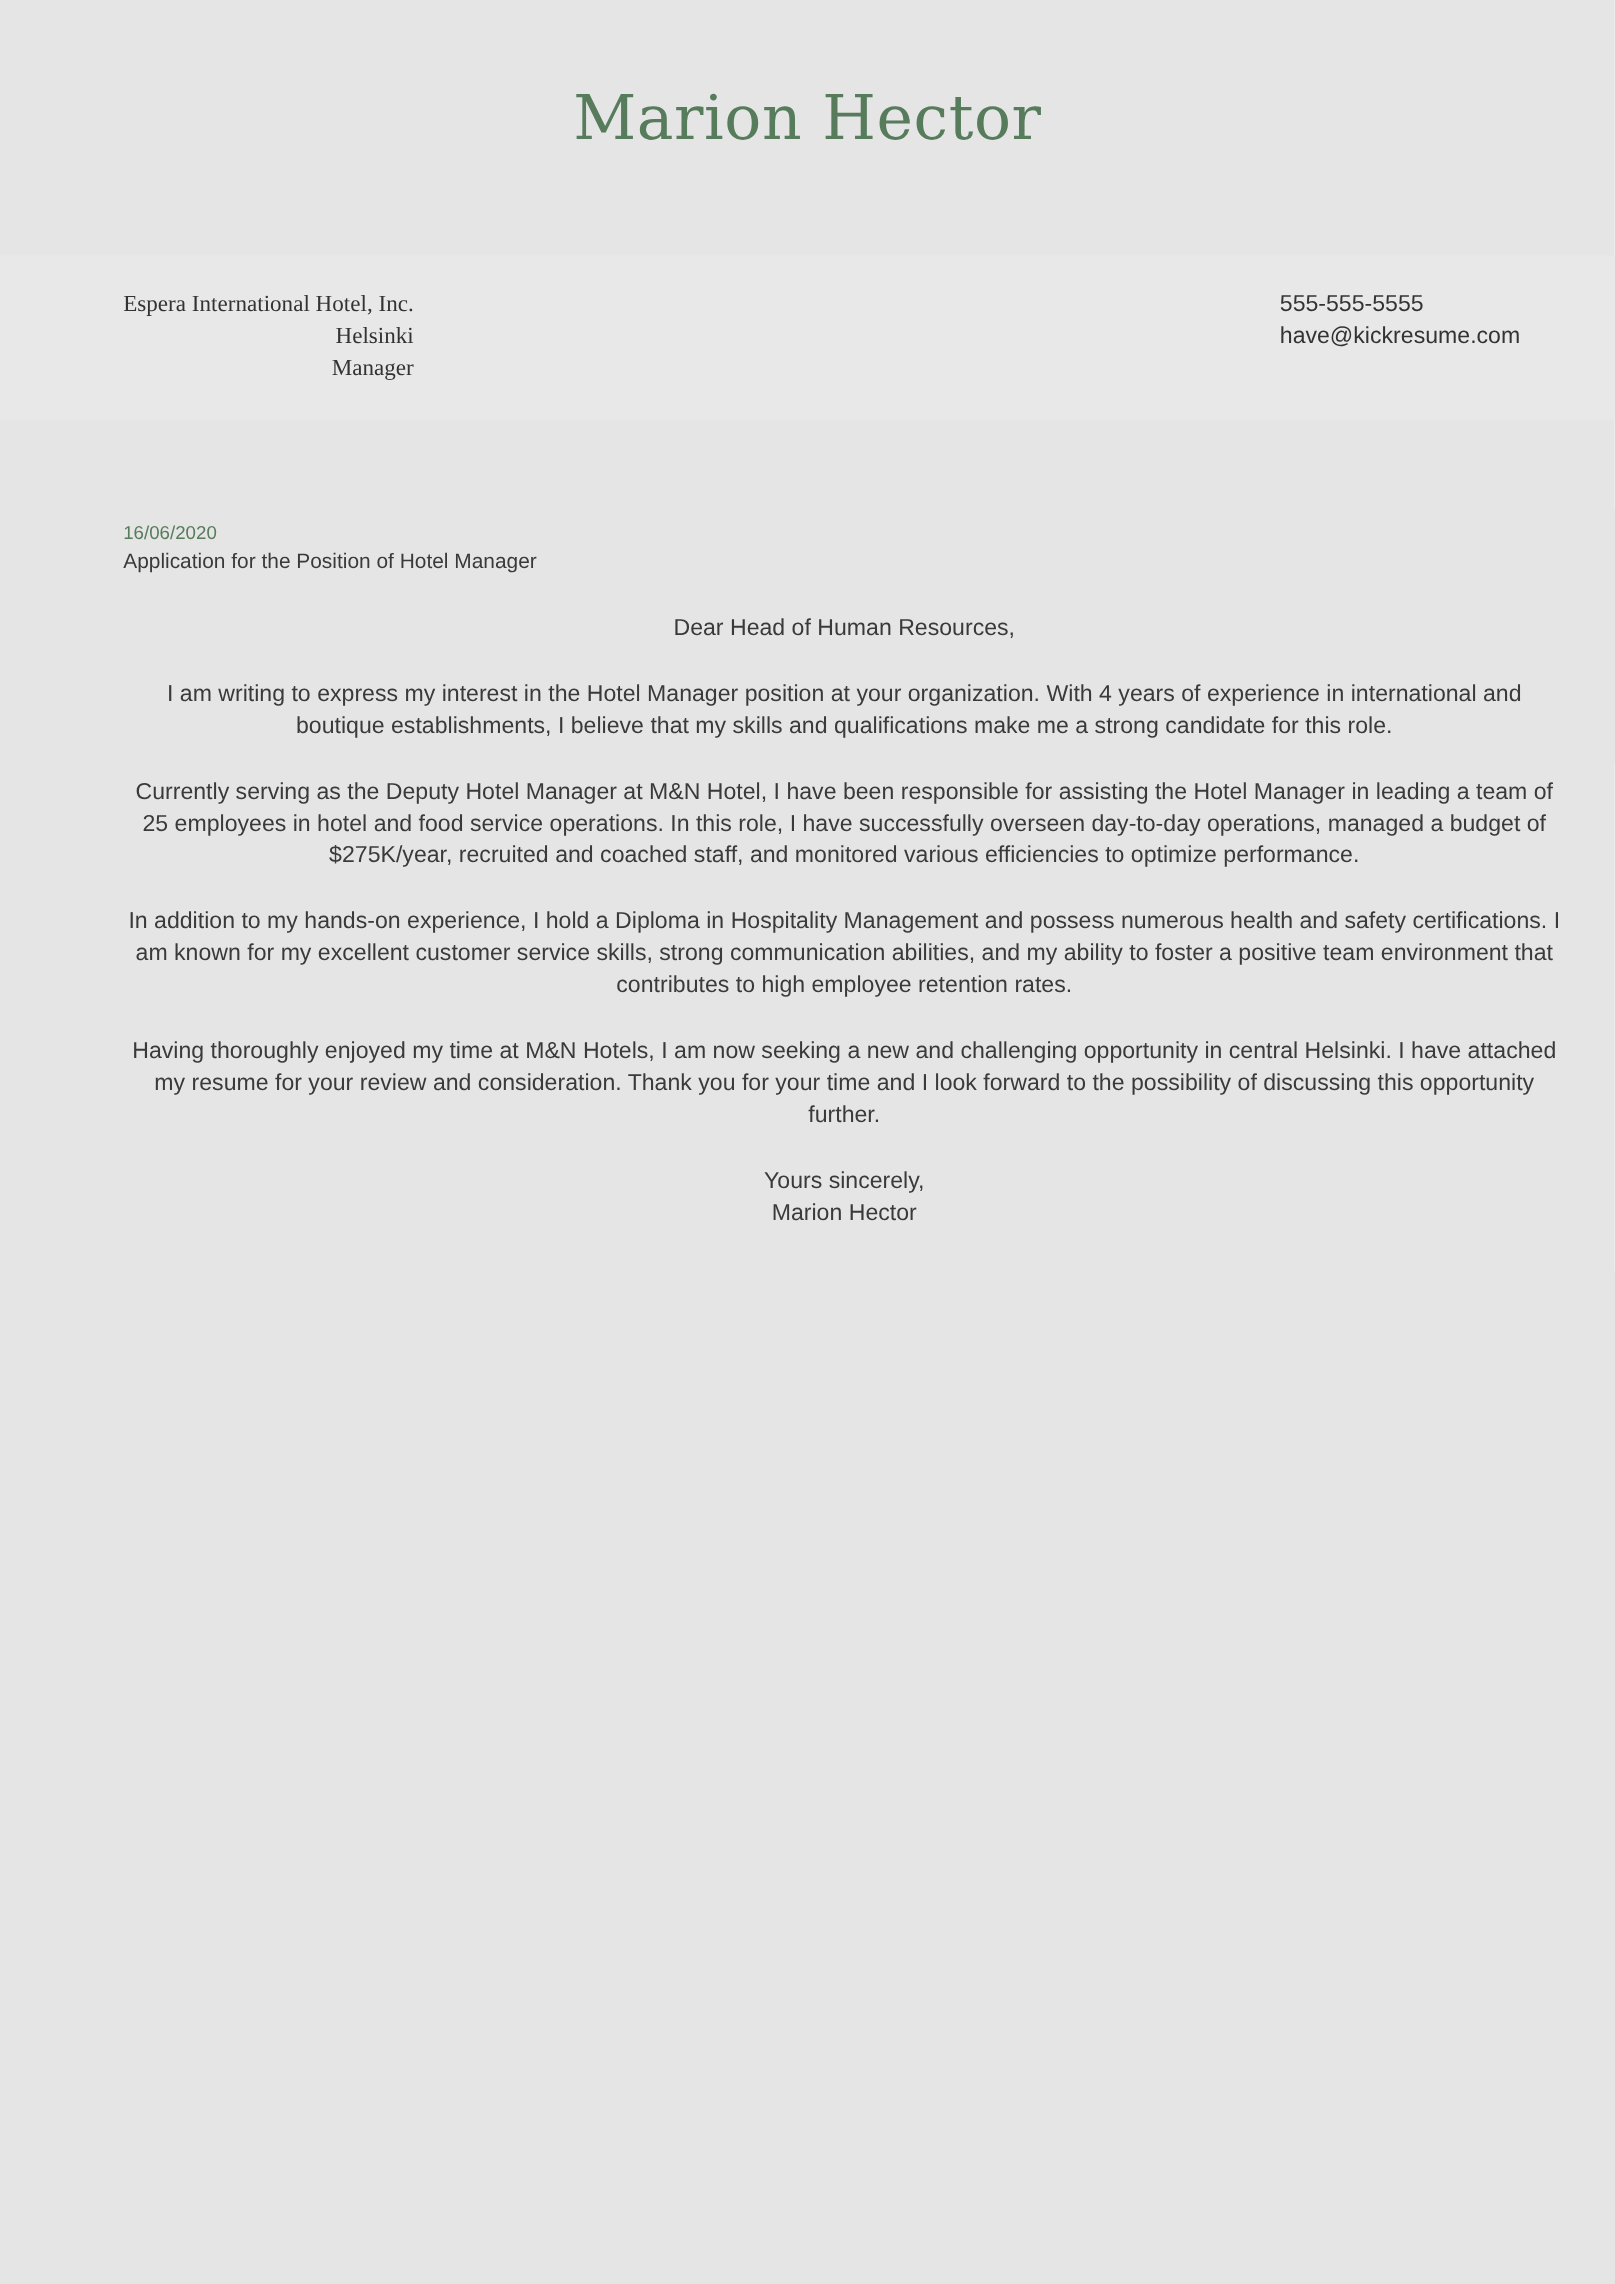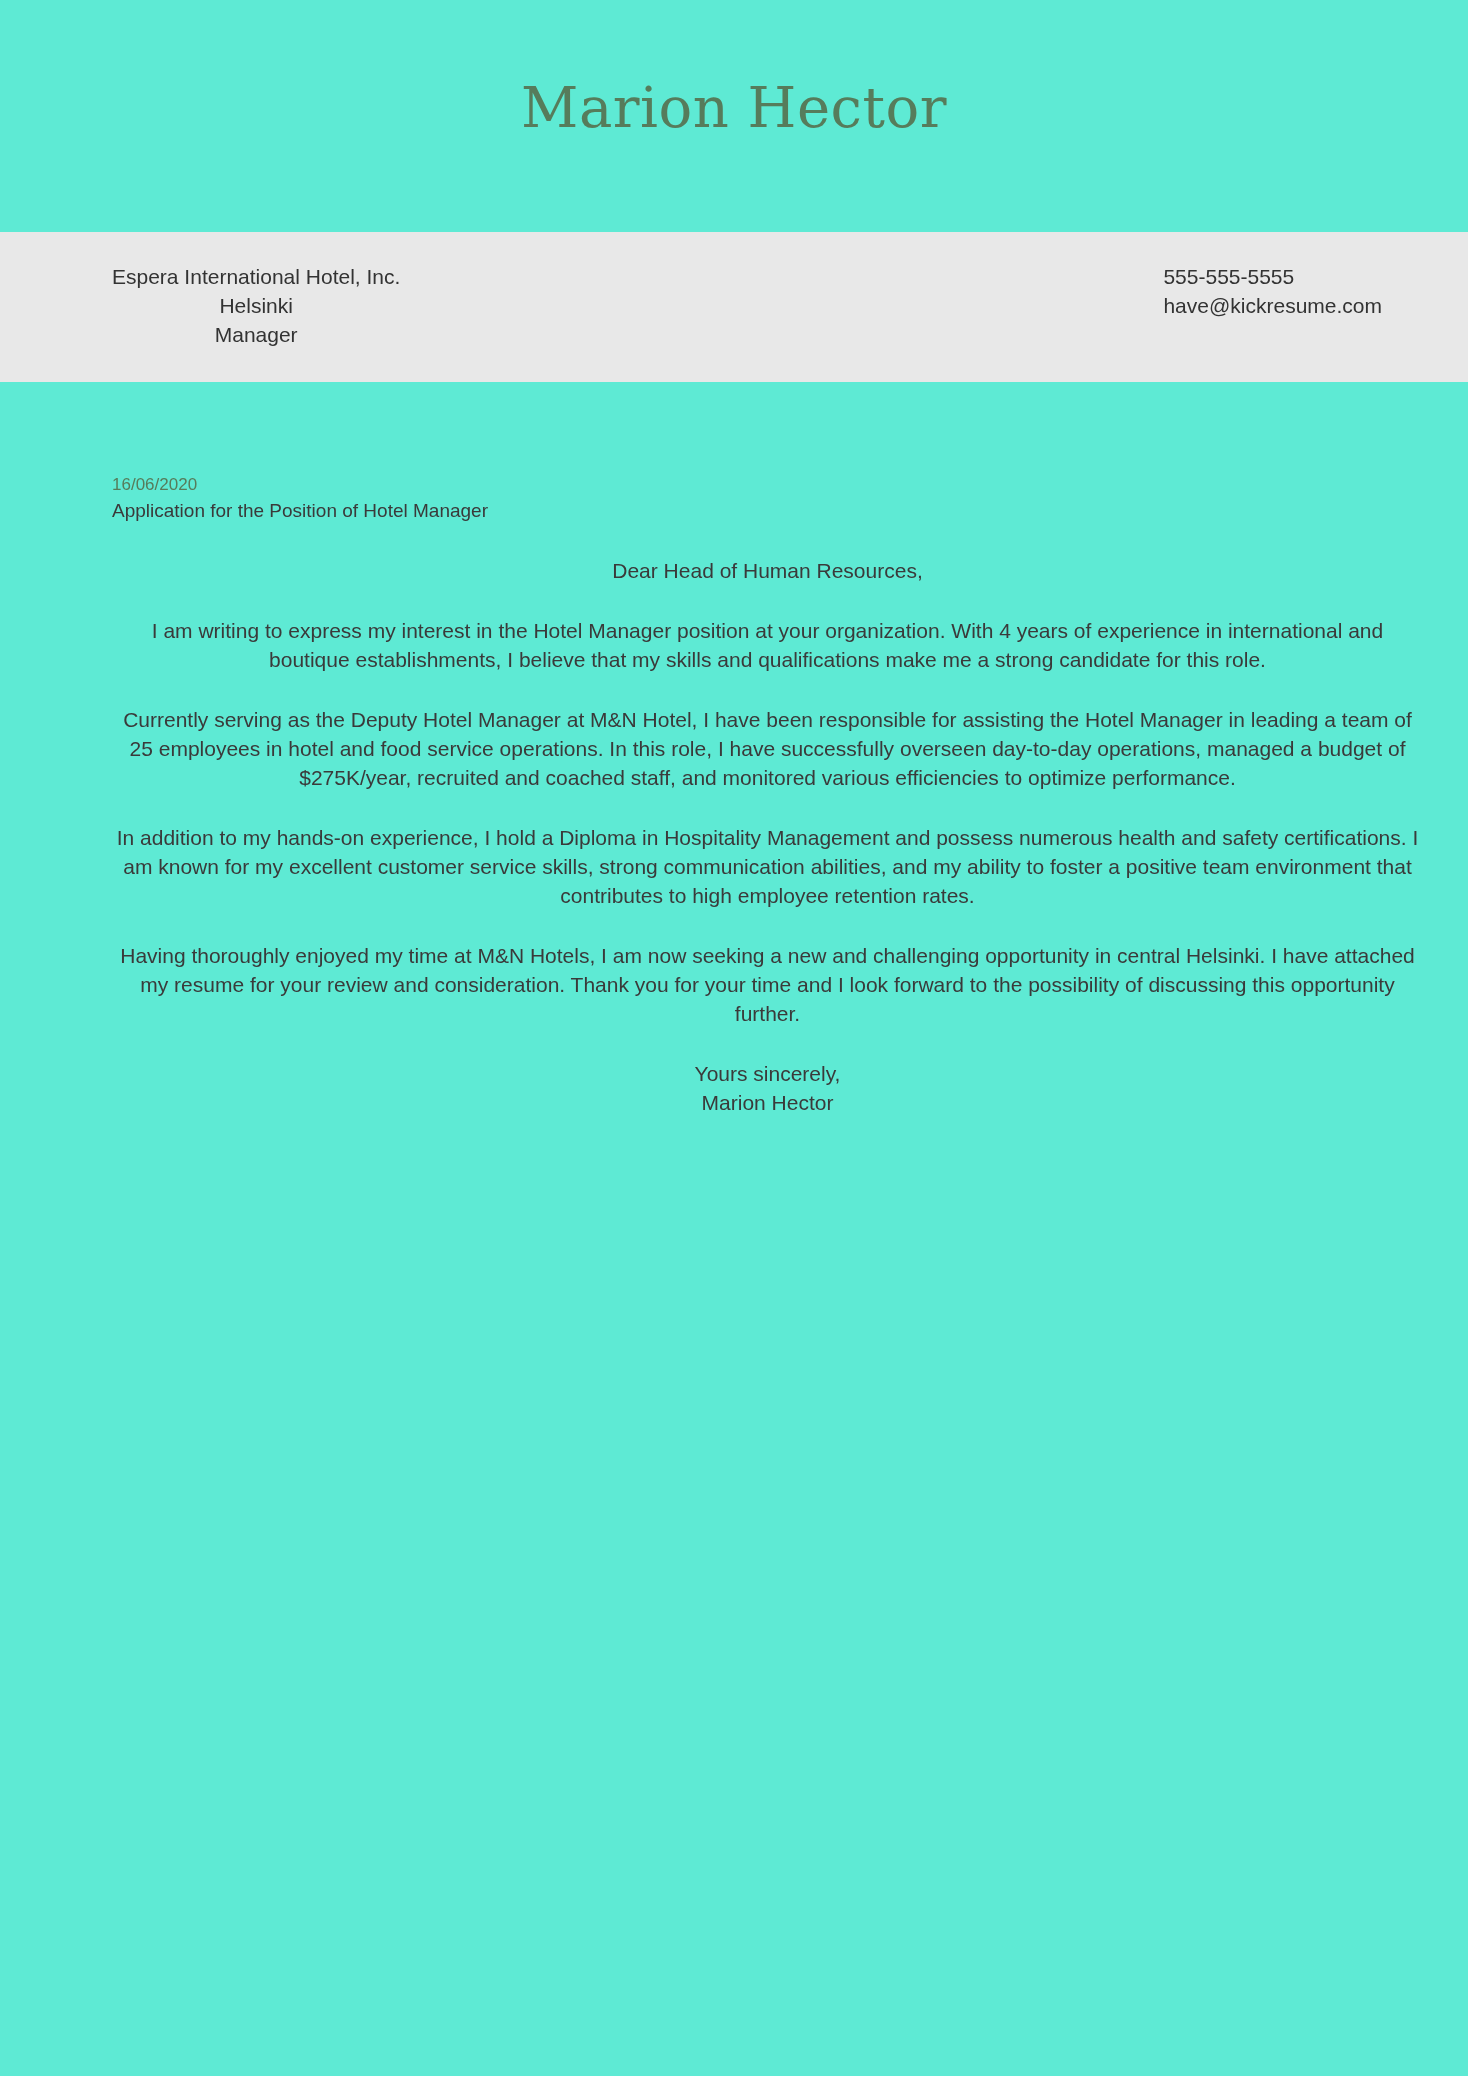--- a/index.html
+++ b/index.html
@@ -6,21 +6,21 @@
   html, body { background: #ffffff; }
   body {
     width: 1468px;
     height: 2076px;
     margin: 0 auto;
     overflow: hidden;
     font-family: "Liberation Sans", sans-serif;
     color: #3a3a3a;
     -webkit-font-smoothing: antialiased;
   }
-  .page { width: 100%; height: 100%; background: #5eead4; }
+  .page { width: 100%; height: 100%; background: #e5e5e5; }
 
   
   .name {
     padding-top: 78px;
     text-align: center;
     font-family: "DejaVu Serif", "Liberation Serif", serif;
     font-weight: 500;
     font-size: 56px;
     line-height: 60px;
     color: #567c5b;
@@ -33,21 +33,21 @@
     height: 150px;
     background: #e8e8e8;
     display: flex;
     justify-content: space-between;
     align-items: flex-start;
     padding: 30px 86px 0 112px;
     font-size: 21px;
     line-height: 29px;
     color: #333333;
   }
-  .recipient { text-align: center; }
+  .recipient { text-align: right; font-family: Liberation Serif, serif; }
   .contact { text-align: left; }
 
   
   .letter {
     padding: 0 45px 0 112px;
     font-size: 21px;
     line-height: 29px;
     color: #3a3a3a;
   }
   .date {

